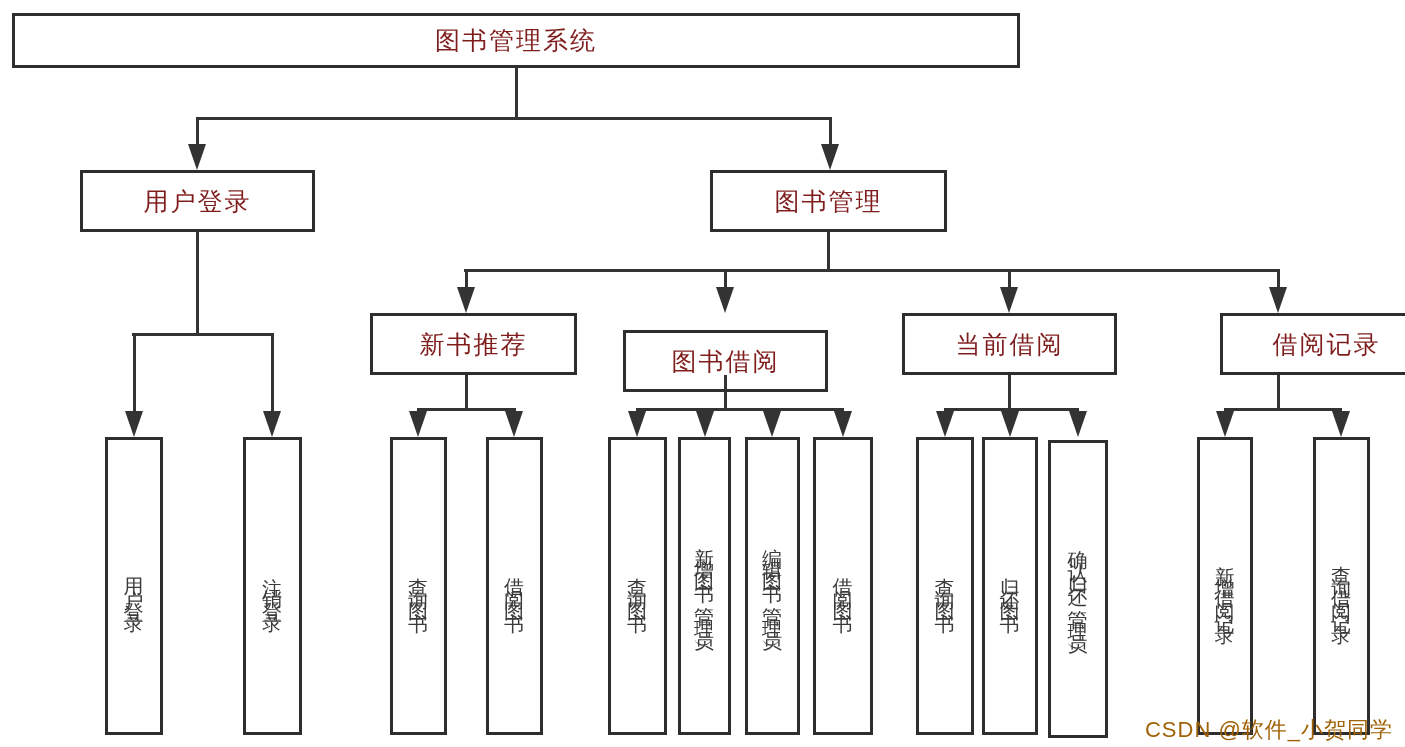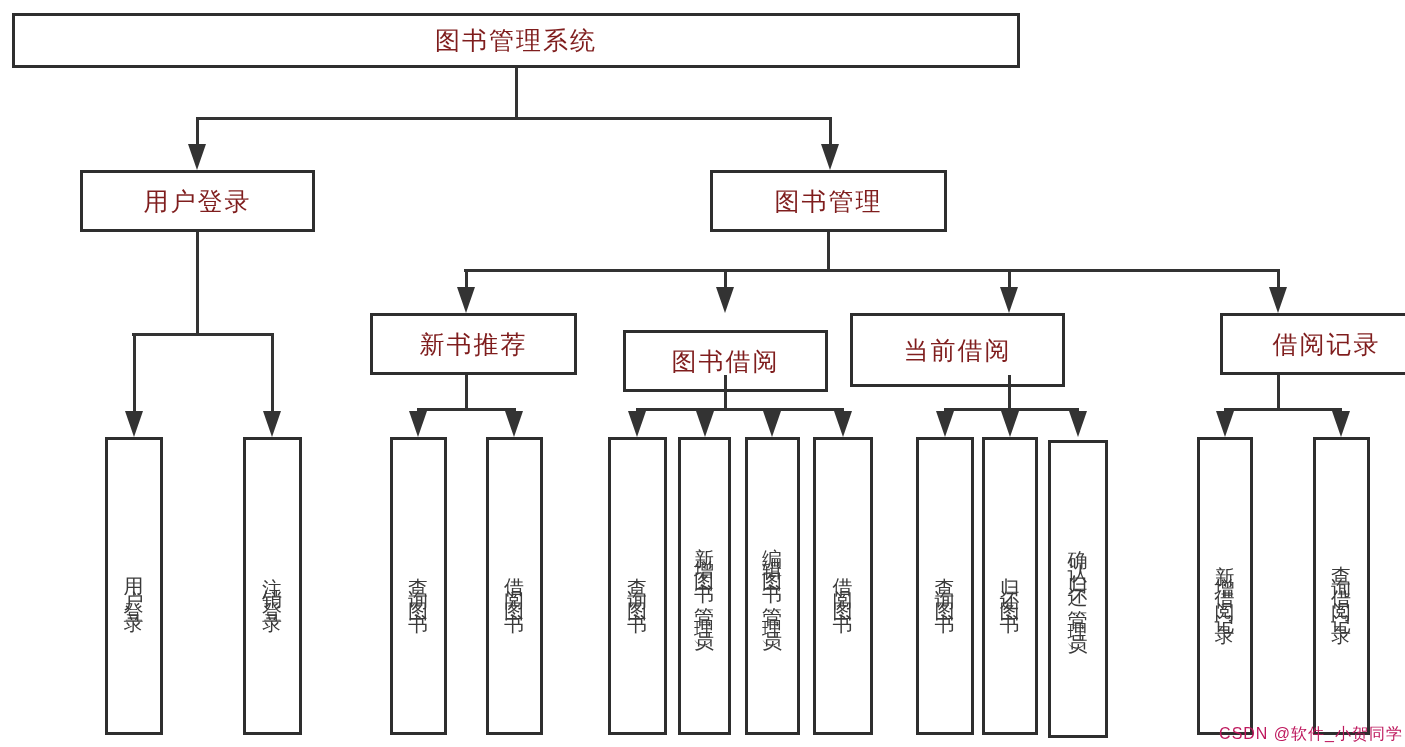--- a/index.html
+++ b/index.html
@@ -44,25 +44,25 @@
   .hl { position: absolute; height: 3px; background: #333333; }
   .arr {
     position: absolute;
     width: 0; height: 0;
     border-left: 9px solid transparent;
     border-right: 9px solid transparent;
     border-top: 26px solid #333333;
   }
   .watermark {
     position: absolute;
-    right: 2px;
+    right: 12px;
     bottom: 2px;
-    font-size: 16px;
+    font-size: 22px;
     letter-spacing: 1px;
-    color: #be185d;
+    color: #a16207;
     white-space: nowrap;
   }
 </style>
 </head>
 <body>
 
 <div id="stage">
 
   <div class="hbox" style="left:12px; top:13px; width:1008px; height:55px;">
     <span>图书管理系统</span>
@@ -99,21 +99,21 @@
   <div class="arr" style="left:716px; top:287px;"></div>
   <div class="arr" style="left:1000px; top:287px;"></div>
   <div class="arr" style="left:1269px; top:287px;"></div>
 
   <div class="hbox" style="left:370px; top:313px; width:207px; height:62px;">
     <span>新书推荐</span>
   </div>
   <div class="hbox" style="left:623px; top:313px; width:205px; height:62px;margin-top:17px;">
     <span>图书借阅</span>
   </div>
-  <div class="hbox" style="left:850px; top:313px; width:215px; height:74px;">
+  <div class="hbox" style="left:902px; top:313px; width:215px; height:62px;">
     <span>当前借阅</span>
   </div>
   <div class="hbox" style="left:1220px; top:313px; width:213px; height:62px;">
     <span>借阅记录</span>
   </div>
 
   <div class="vl" style="left:465px; top:375px; height:36px;"></div>
   <div class="hl" style="left:417px; top:408px; width:99px;"></div>
   <div class="arr" style="left:409px; top:411px;"></div>
   <div class="arr" style="left:505px; top:411px;"></div>

